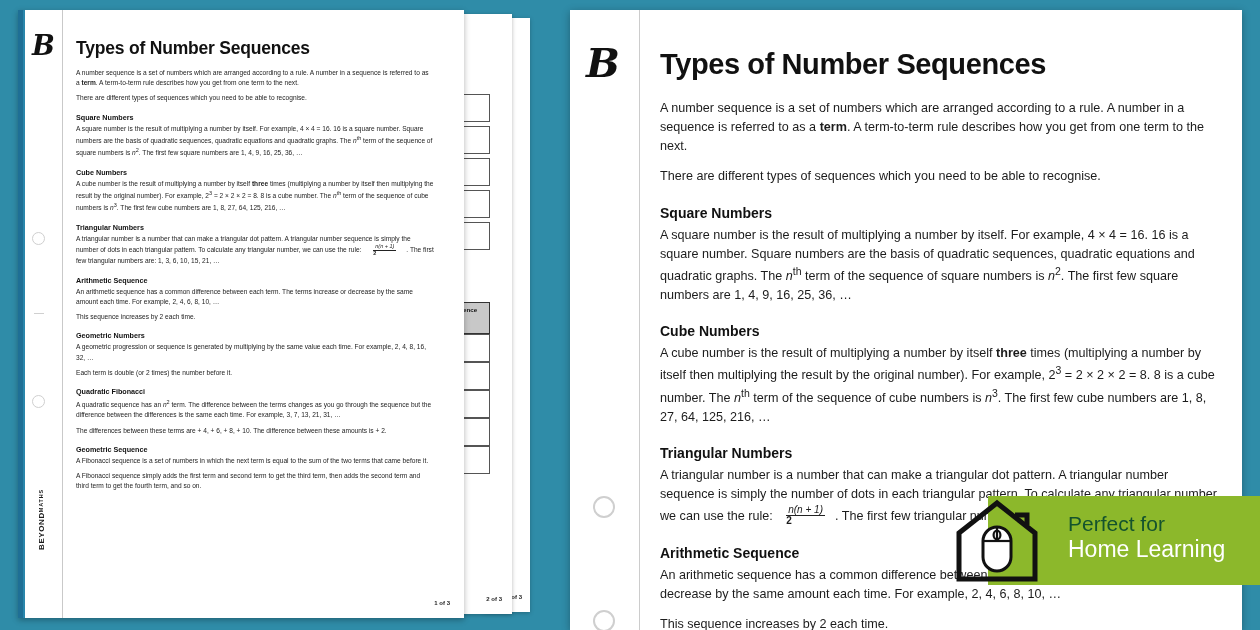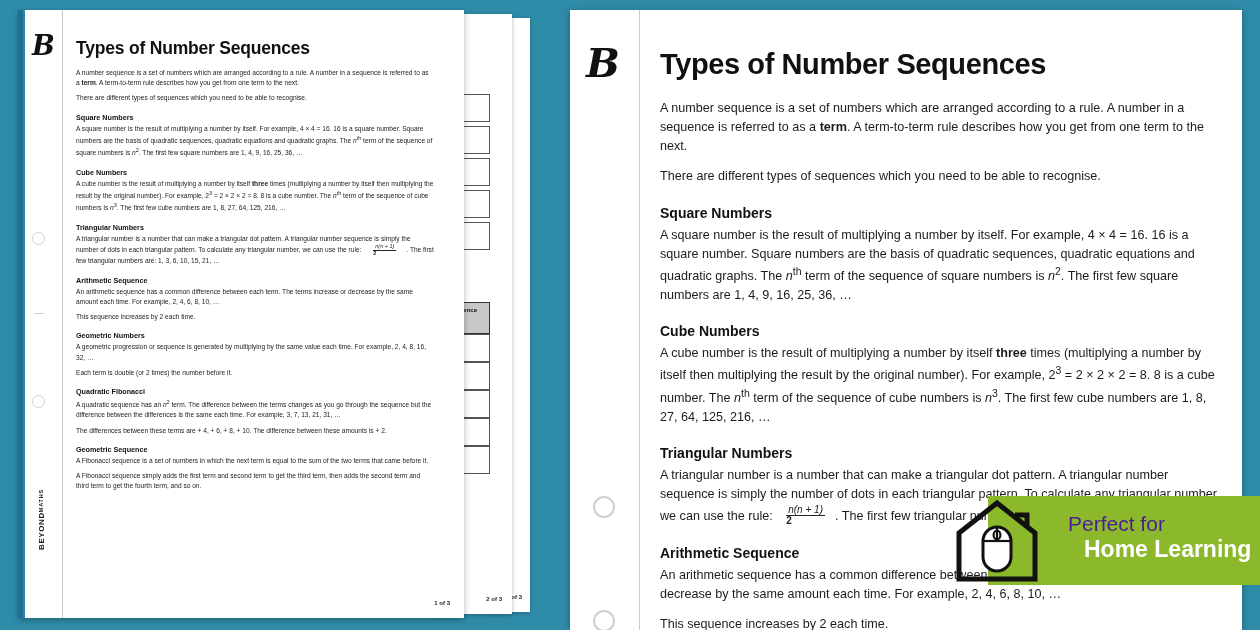--- a/index.html
+++ b/index.html
@@ -306,29 +306,28 @@
   .badge-text {
     position: absolute;
     left: 80px;
     top: 15px;
     color: #ffffff;
   }
   .badge-l1 {
     font-size: 21px;
     line-height: 25px;
     font-weight: normal;
-    color: #4c1d95;
+    color: #14532d;
   }
   .badge-l2 {
     font-size: 23px;
     line-height: 27px;
-    font-weight: bold;
+    font-weight: normal;
     color: #ffffff;
     white-space: nowrap;
-    margin-left: 16px;
   }
   .badge-icon {
     position: absolute;
     left: -35px;
     top: 3px;
     width: 88px;
     height: 84px;
     z-index: 31;
   }
 </style>

